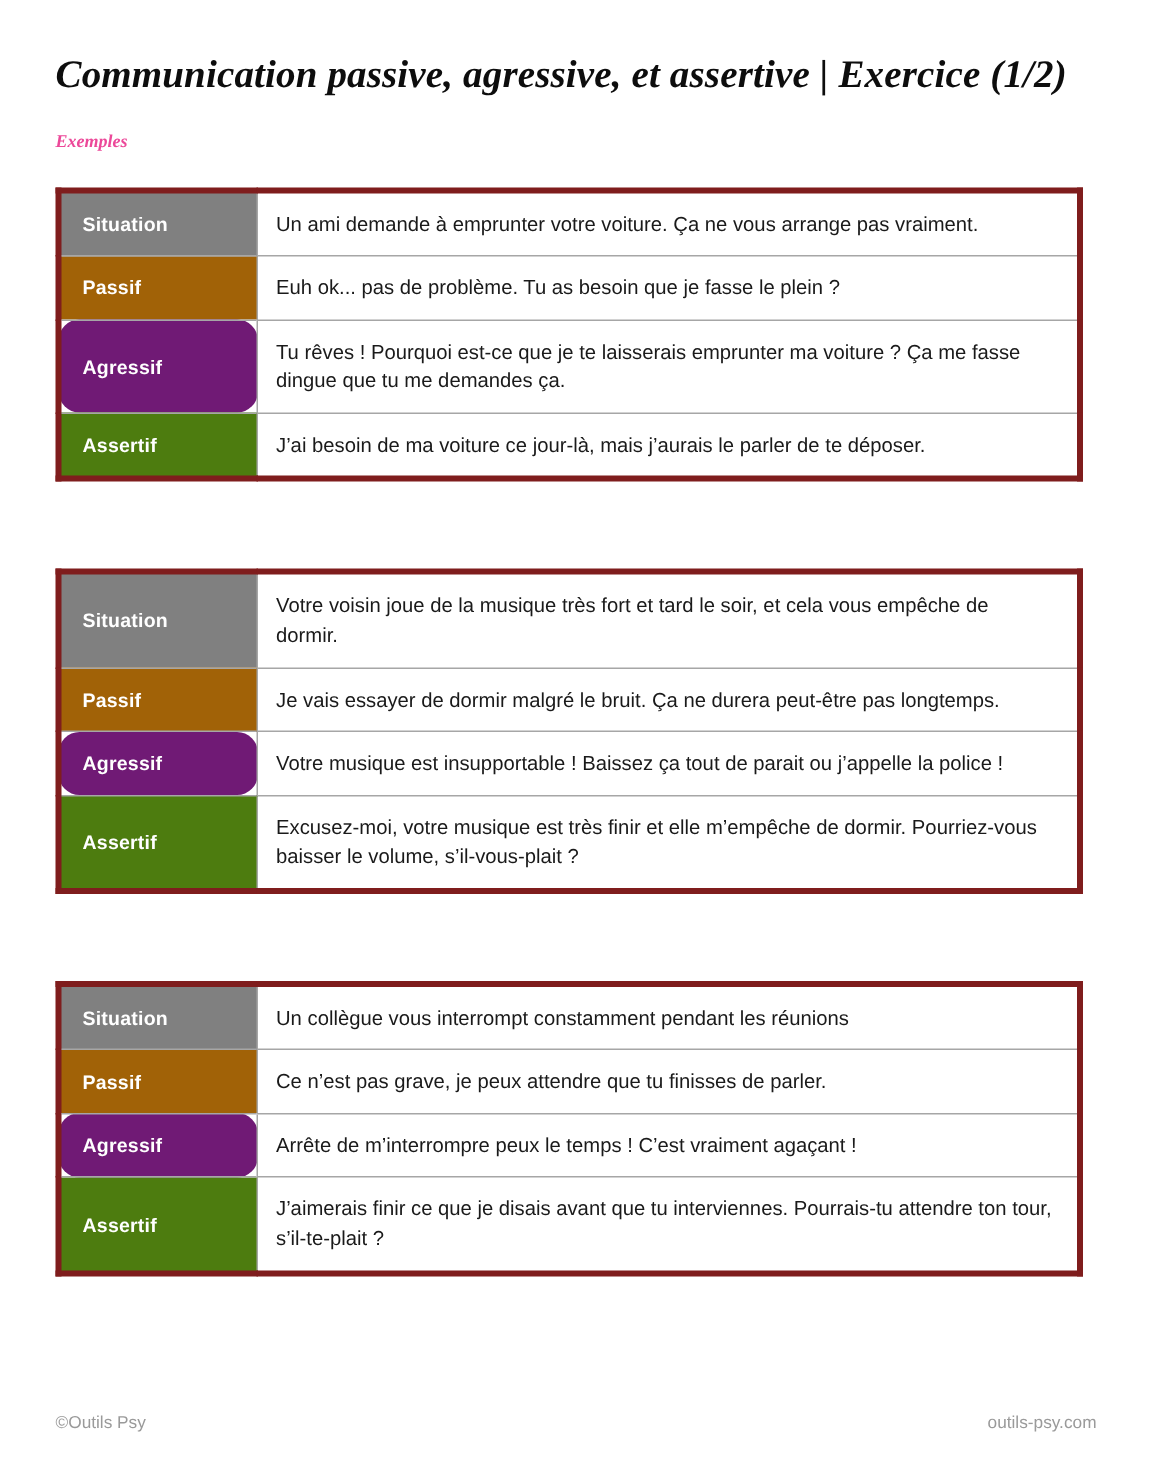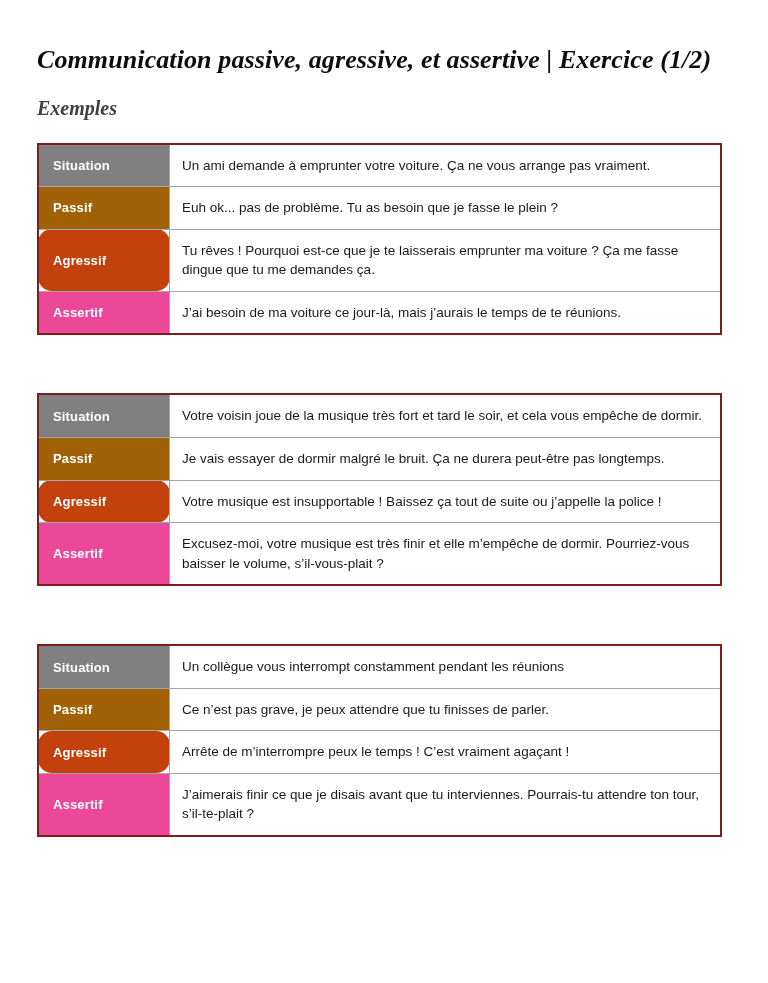--- a/index.html
+++ b/index.html
@@ -6,21 +6,21 @@
     margin: 0;
     padding: 0;
     background: #ffffff;
   }
   .page {
     position: relative;
     width: 768px;
     height: 983px;
     background: #ffffff;
     box-sizing: border-box;
-    padding: 10px 37px;
+    padding: 0 37px;
     font-family: "Liberation Sans", sans-serif;
     overflow: hidden;
   }
 
   
   .doc-title {
     font-family: "Liberation Serif", serif;
     font-style: italic;
     font-weight: 700;
     font-size: 26px;
@@ -28,36 +28,36 @@
     color: #0d0d0d;
     margin: 0;
     padding-top: 36px;
     letter-spacing: 0.1px;
     white-space: nowrap;
   }
   .doc-subtitle {
     font-family: "Liberation Serif", serif;
     font-style: italic;
     font-weight: 700;
-    font-size: 20px;
-    color: #404040;
+    font-size: 12px;
+    color: #ec4899;
     margin: 0;
     padding-top: 22px;
   }
 
   
   .tables-wrap {
     margin-top: 23px;
   }
   .ex-table {
     width: 685px;
     border-collapse: collapse;
     table-layout: fixed;
     margin-bottom: 58px;
-    border: 2px solid #7f1d1d;
+    border: 4px solid #7f1d1d;
   }
   .ex-table:last-child {
     margin-bottom: 0;
   }
   .ex-table tr {
     border-bottom: 1px solid #a6a6a6;
   }
   .ex-table tr:last-child {
     border-bottom: none;
   }
@@ -66,22 +66,22 @@
     padding: 11px 0 11px 14px;
     color: #ffffff;
     font-size: 13px;
     font-weight: 700;
     vertical-align: middle;
     border-right: 1px solid #a6a6a6;
     letter-spacing: 0.15px;
   }
   .lbl-situation { background: #808080; }
   .lbl-passif    { background: #a16207; }
-  .lbl-agressif  { background: #c2410c; border-radius: 14px; }
-  .lbl-assertif  { background: #ec4899; }
+  .lbl-agressif  { background: #701a75; border-radius: 14px; }
+  .lbl-assertif  { background: #4d7c0f; }
 
   .val {
     padding: 11px 14px 11px 12px;
     font-size: 13.5px;
     line-height: 1.45;
     color: #1a1a1a;
     vertical-align: middle;
     background: #ffffff;
     margin-top: 44px;
   }
@@ -118,38 +118,38 @@
         <tr>
           <td class="lbl lbl-passif">Passif</td>
           <td class="val">Euh ok... pas de problème. Tu as besoin que je fasse le plein ?</td>
         </tr>
         <tr>
           <td class="lbl lbl-agressif">Agressif</td>
           <td class="val">Tu rêves ! Pourquoi est-ce que je te laisserais emprunter ma voiture ? Ça me fasse dingue que tu me demandes ça.</td>
         </tr>
         <tr>
           <td class="lbl lbl-assertif">Assertif</td>
-          <td class="val">J’ai besoin de ma voiture ce jour-là, mais j’aurais le temps de te réunions.</td>
+          <td class="val">J’ai besoin de ma voiture ce jour-là, mais j’aurais le parler de te déposer.</td>
         </tr>
       </tbody>
     </table>
 
     <table class="ex-table">
       <tbody>
         <tr>
           <td class="lbl lbl-situation">Situation</td>
           <td class="val">Votre voisin joue de la musique très fort et tard le soir, et cela vous empêche de dormir.</td>
         </tr>
         <tr>
           <td class="lbl lbl-passif">Passif</td>
           <td class="val">Je vais essayer de dormir malgré le bruit. Ça ne durera peut-être pas longtemps.</td>
         </tr>
         <tr>
           <td class="lbl lbl-agressif">Agressif</td>
-          <td class="val">Votre musique est insupportable ! Baissez ça tout de suite ou j’appelle la police !</td>
+          <td class="val">Votre musique est insupportable ! Baissez ça tout de parait ou j’appelle la police !</td>
         </tr>
         <tr>
           <td class="lbl lbl-assertif">Assertif</td>
           <td class="val">Excusez-moi, votre musique est très finir et elle m’empêche de dormir. Pourriez-vous baisser le volume, s’il-vous-plait ?</td>
         </tr>
       </tbody>
     </table>
 
     <table class="ex-table">
       <tbody>
@@ -167,14 +167,18 @@
         </tr>
         <tr>
           <td class="lbl lbl-assertif">Assertif</td>
           <td class="val">J’aimerais finir ce que je disais avant que tu interviennes. Pourrais-tu attendre ton tour, s’il-te-plait ?</td>
         </tr>
       </tbody>
     </table>
 
   </div>
 
+  <div class="footer">
+    <span>©Outils Psy</span>
+    <span>outils-psy.com</span>
+  </div>
 
 </div>
 
 </body></html>

